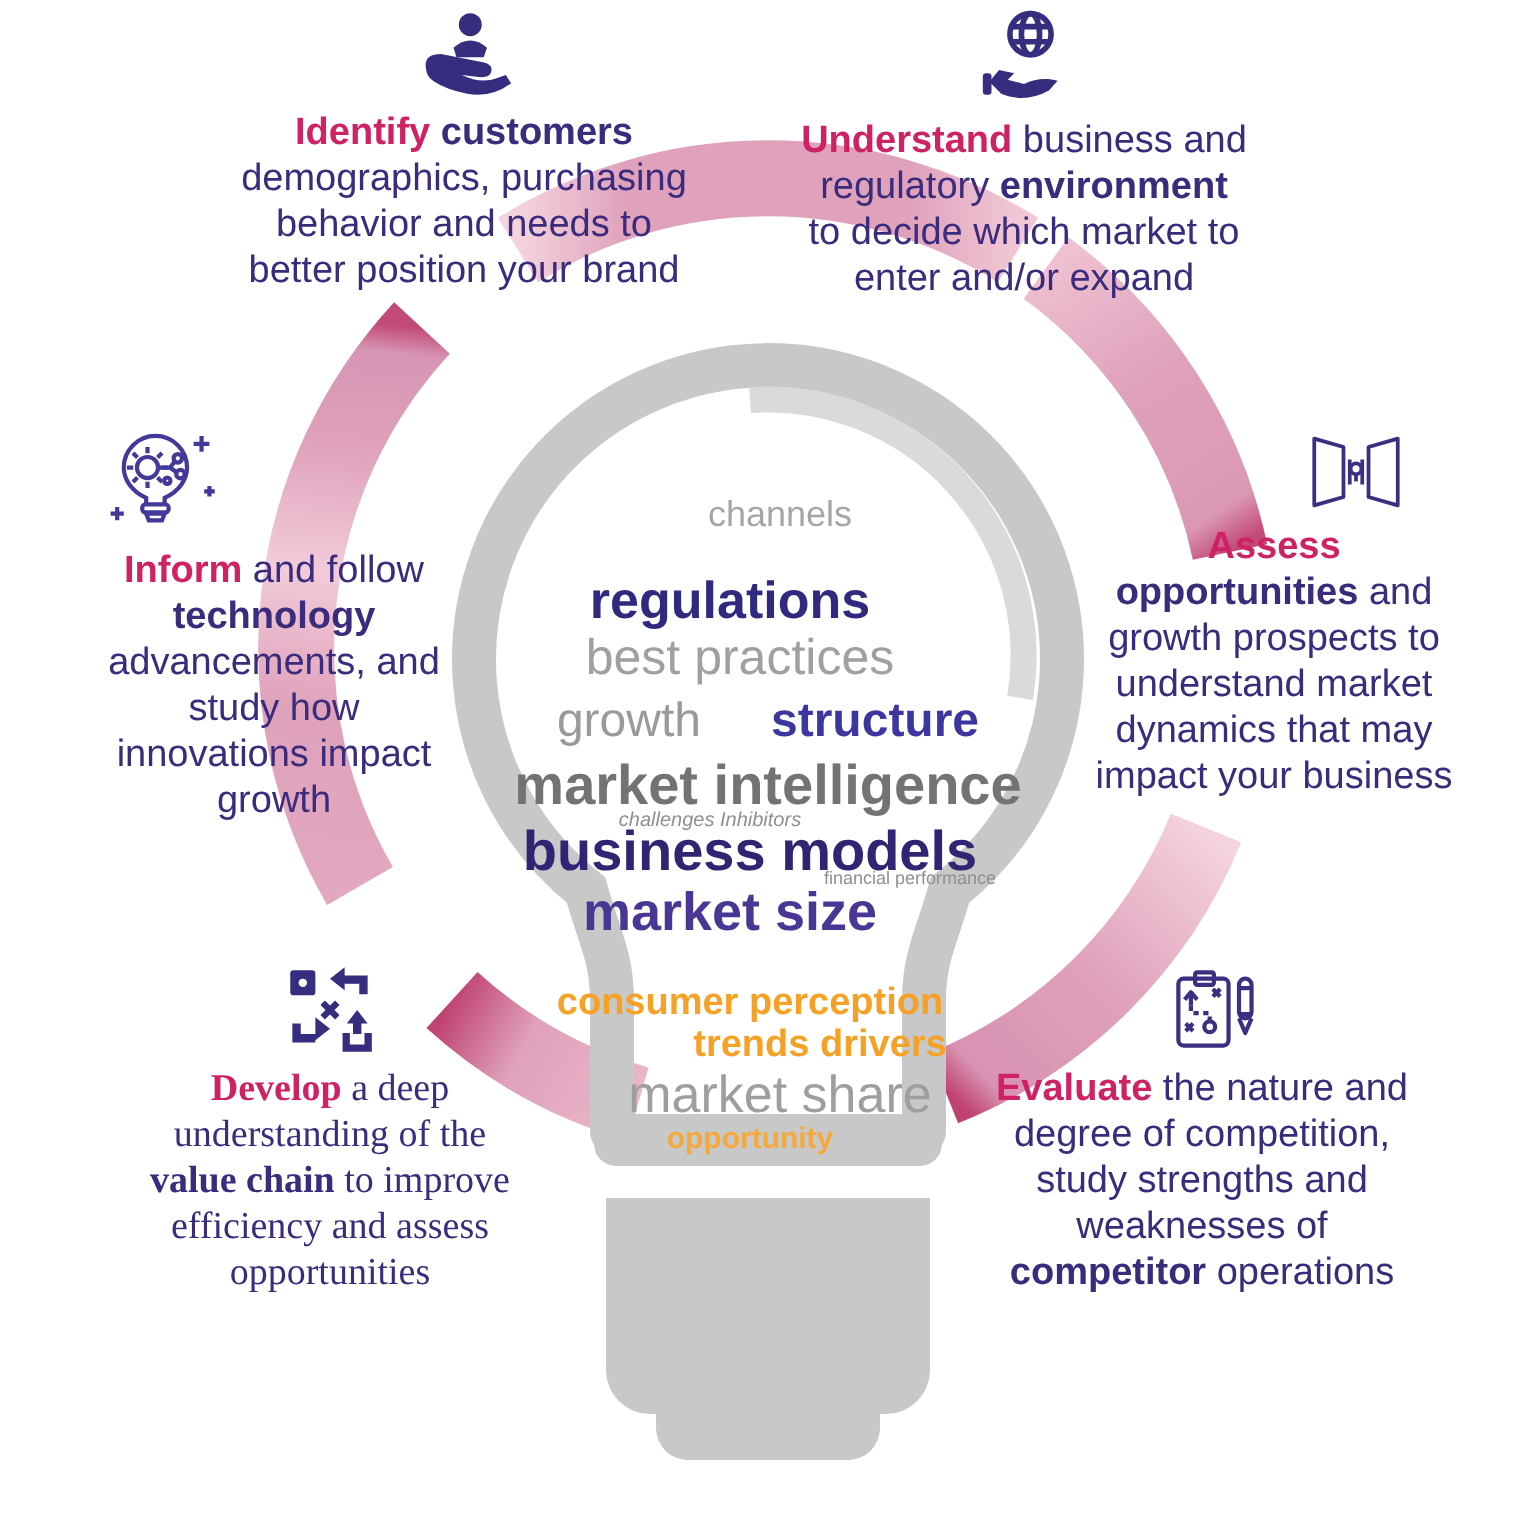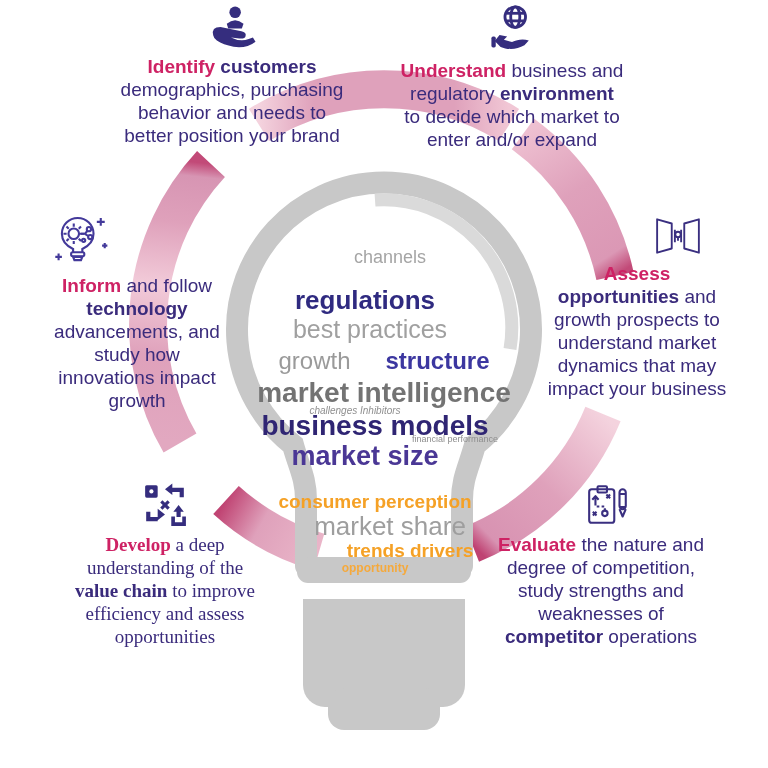--- a/index.html
+++ b/index.html
@@ -108,27 +108,27 @@
     <div class="cloud-line" style="margin-top: -5px;">
       <span class="cloud-word" style="font-size: 9px; color: rgb(143, 143, 143); left: 71px;">financial performance</span>
     </div>
     <div class="cloud-line" style="margin-top: -2px;">
       <span class="cloud-word b" style="font-size: 27px; color: rgb(74, 55, 149); left: -19px;">market size</span>
     </div>
     <div class="cloud-line" style="margin-top: 21px;">
       <span class="cloud-word b" style="font-size: 19px; color: rgb(245, 161, 38); left: -9px;">consumer perception</span>
     </div>
     <div class="cloud-line" style="margin-top: 1px;">
+      <span class="cloud-word b" style="font-size: 19px; color: rgb(245, 161, 38); left: 26px;">trends drivers</span>
+    </div>
+    <div class="cloud-line" style="margin-top: 1px;">
       <span class="cloud-word" style="font-size: 26px; color: rgb(158, 158, 158); left: 6px;">market share</span>
     </div>
     <div class="cloud-line" style="margin-top: 1px;">
-      <span class="cloud-word b" style="font-size: 19px; color: rgb(245, 161, 38); left: 26px;">trends drivers</span>
-    </div>
-    <div class="cloud-line" style="margin-top: 1px;">
-      <span class="cloud-word b" style="font-size: 12px; color: rgb(245, 169, 60); left: -9px;">opportunity</span>
+      <span class="cloud-word b" style="font-size: 15px; color: rgb(245, 169, 60); left: -9px;">opportunity</span>
     </div>
   </div>
 
 <div class="blk" id="blk-identify">
   <div class="bicon">
     <svg width="52" height="46" viewBox="0 0 48 44">
       <g fill="#352d7e">
         <circle cx="27" cy="8" r="5.5"></circle>
         <path d="M19 19 q8 -7 16 0 l-1.6 4.5 h-13 z"></path>
         <path d="M6 30 q-2 -8 7 -8 l20 4 q5 1 4 4.5 q-0.5 3 -6 2.5 l-8 -1 q9 4.5 17 1.5 l4 -1.5 2.5 4 q-9 7 -21 5 q-10 -2 -16 -6 q-3 -2 -3.5 -5 z"></path>

